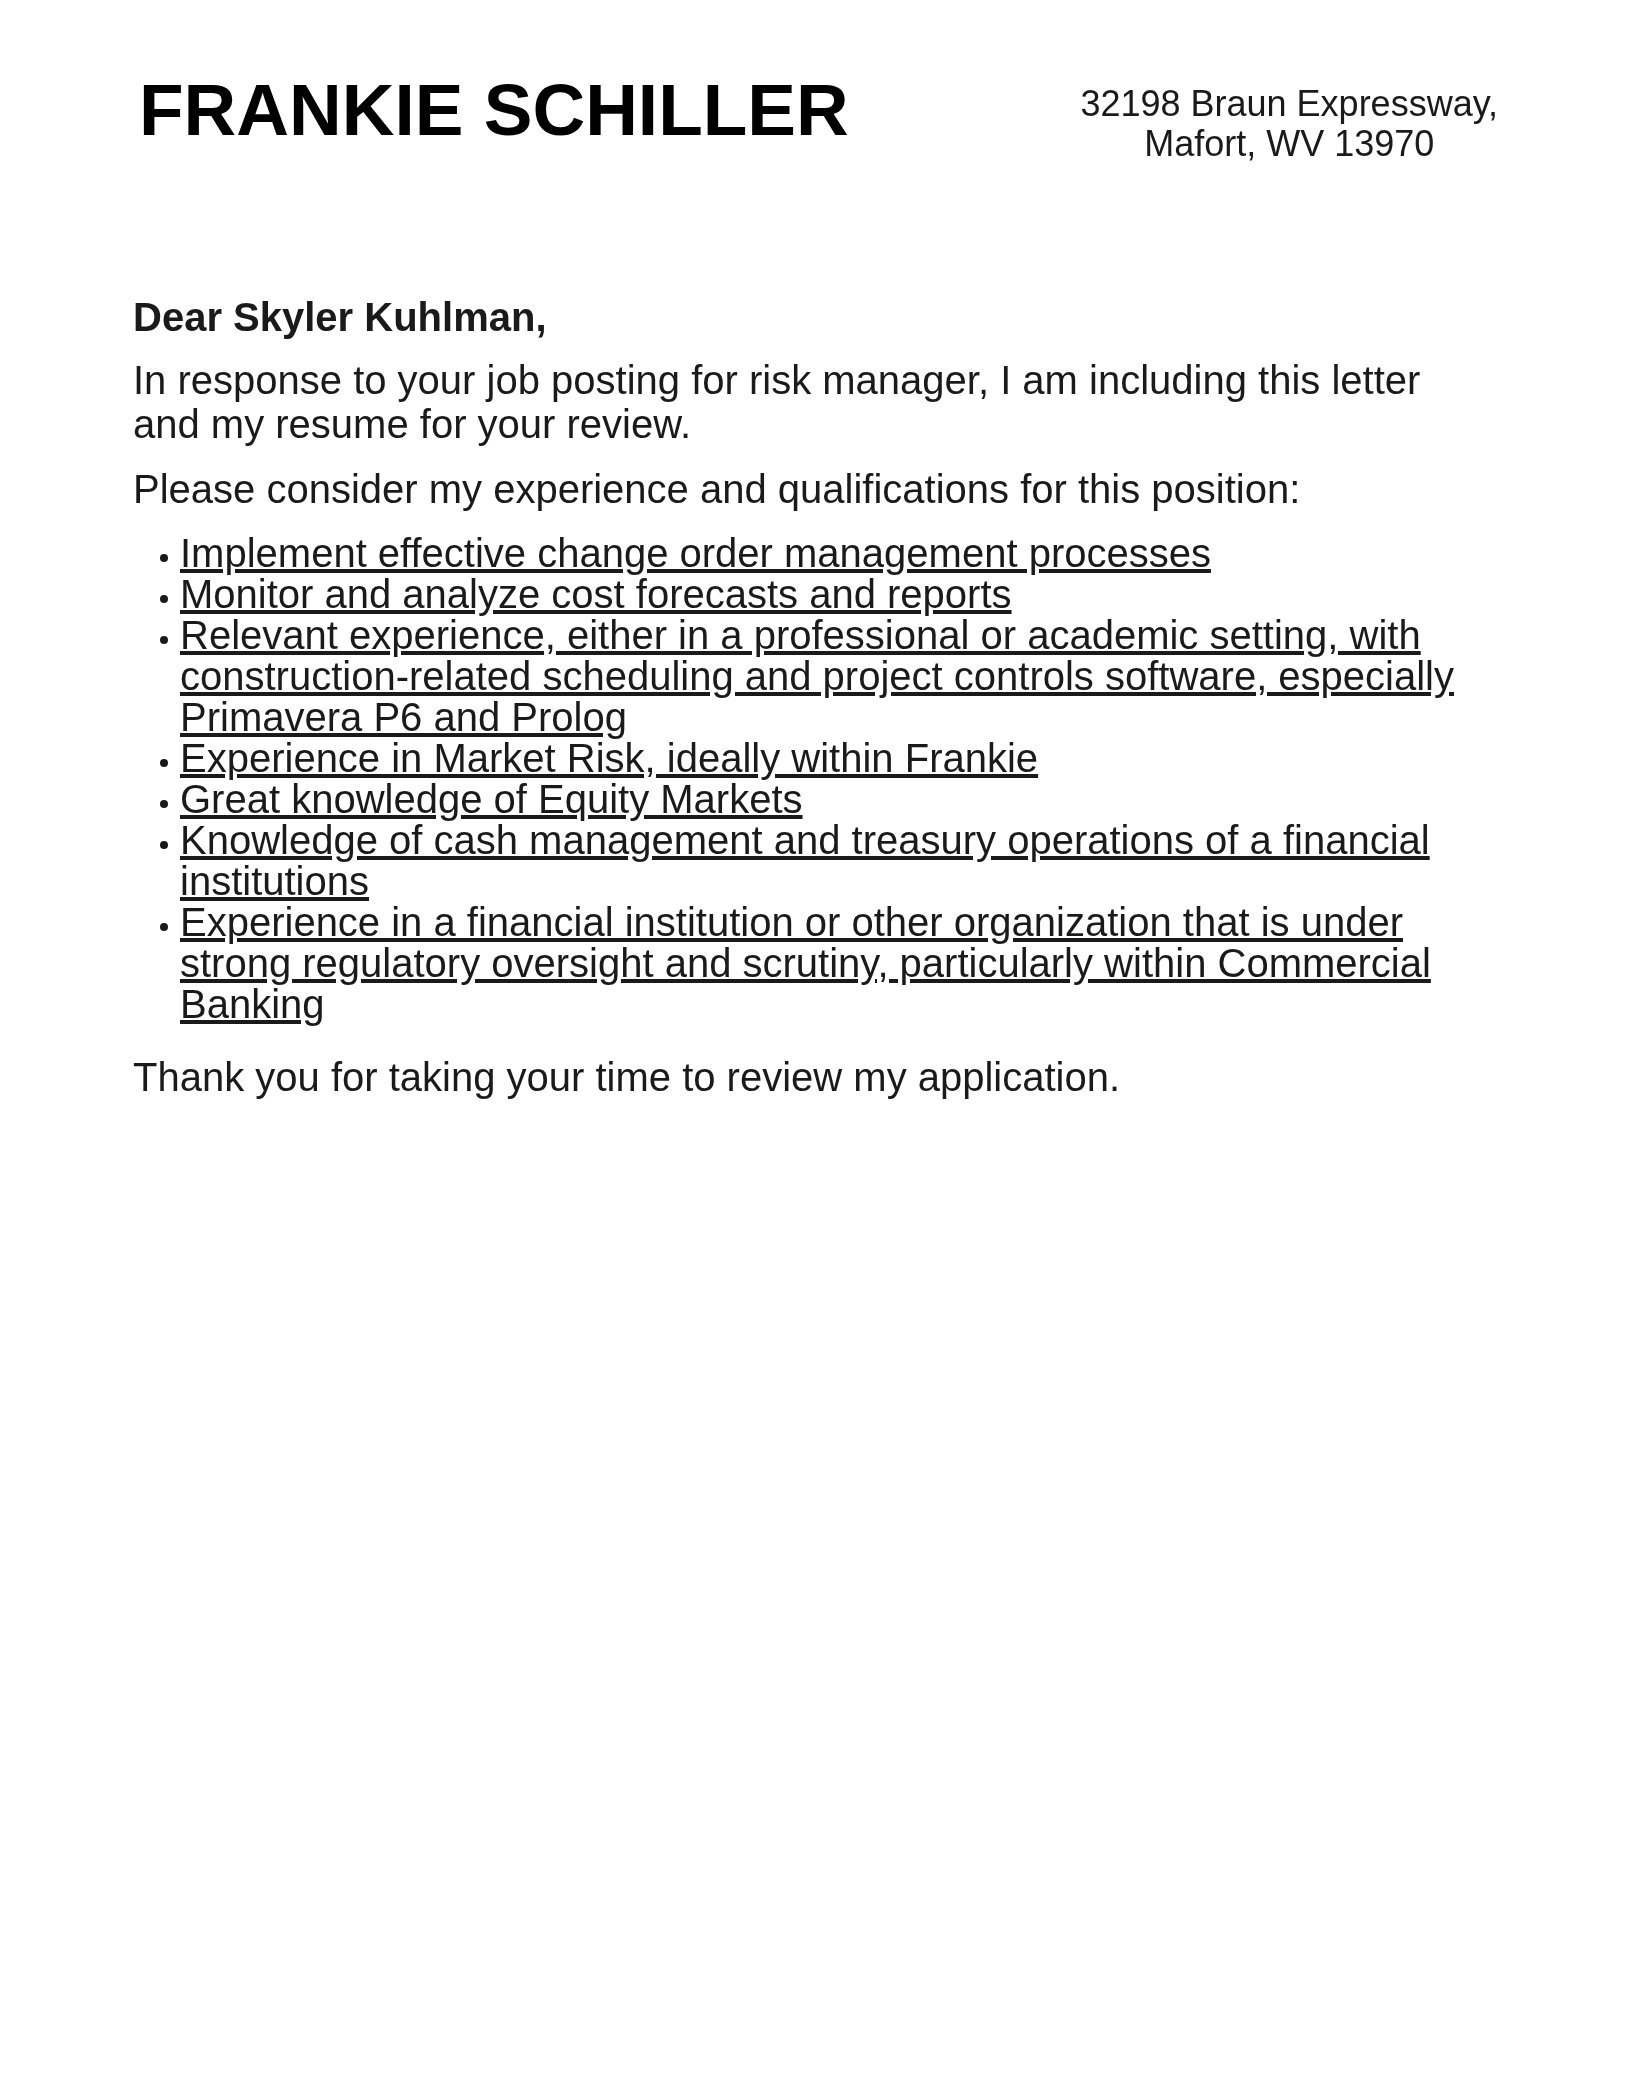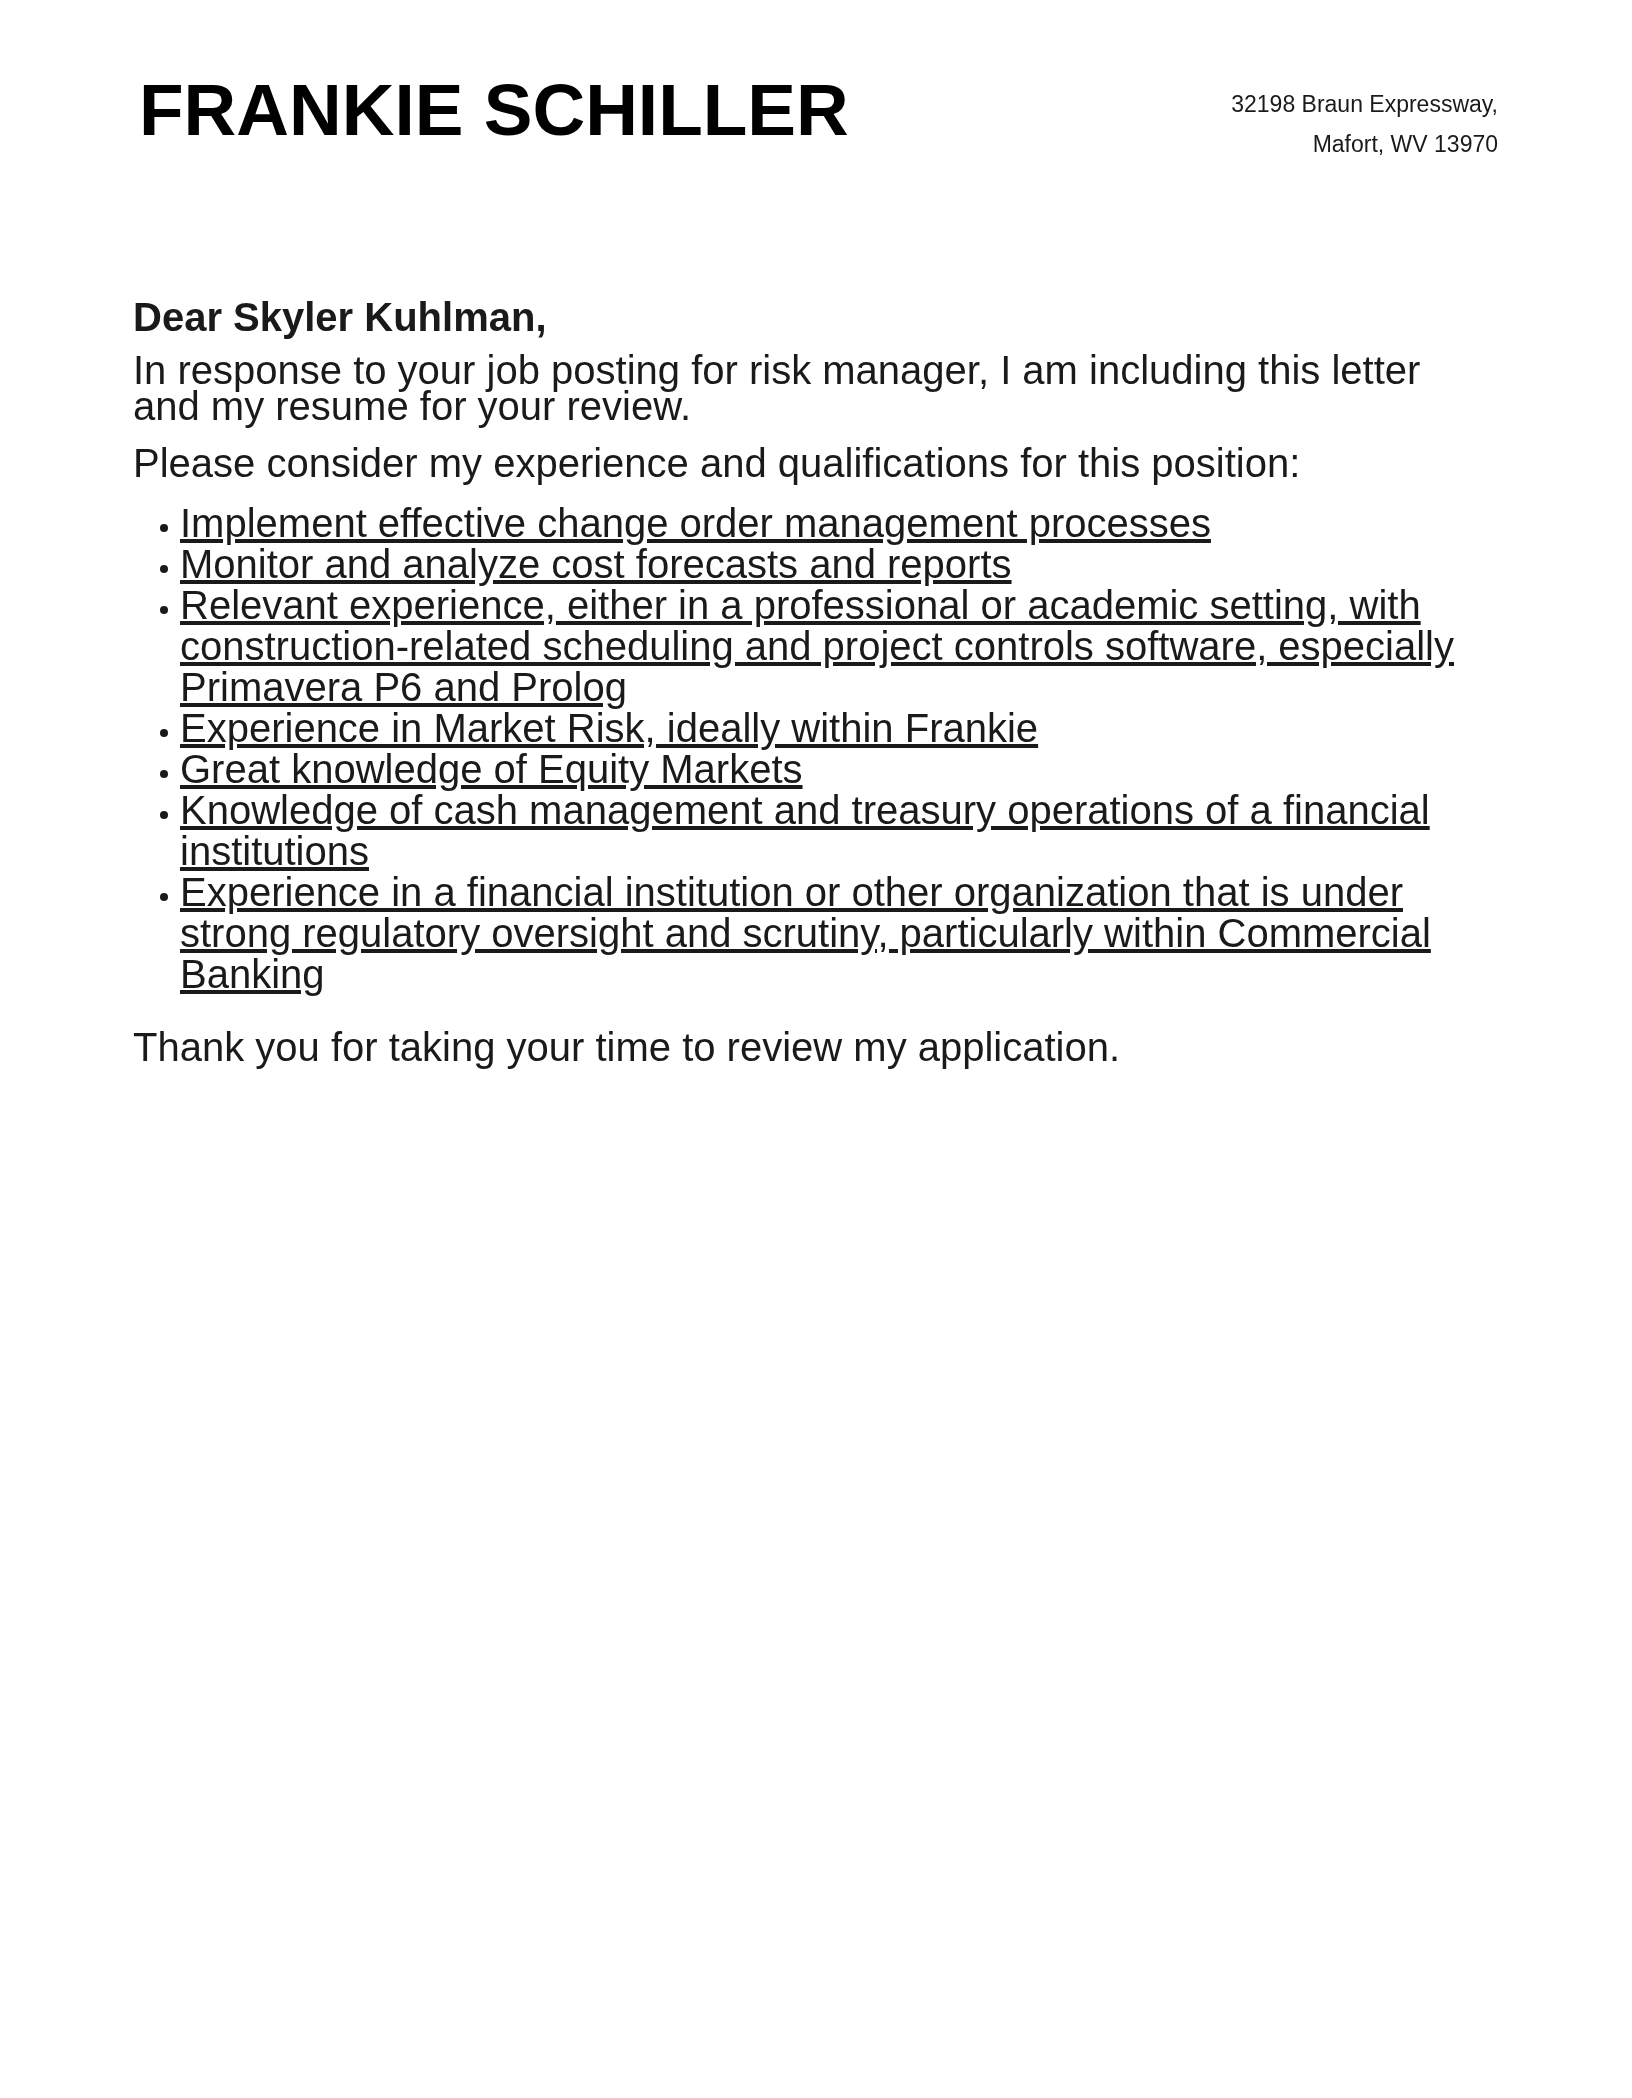--- a/index.html
+++ b/index.html
@@ -26,37 +26,37 @@
   .name {
     font-size: 73px;
     font-weight: 700;
     line-height: 1.05;
     letter-spacing: 0;
     margin: 0 0 0 6px;
     color: var(--heading-color, #000000);
     white-space: nowrap;
   }
   .address {
-    font-size: 23px;
+    font-size: 36px;
     line-height: 40px;
     margin-top: 12px;
-    text-align: right;
+    text-align: center;
     flex: 0 0 auto;
   }
   .letter-body {
     font-size: 40px;
   }
   .salutation {
     font-weight: 700;
     line-height: 44px;
     margin: 131px 0 0 0;
   }
   .par {
-    line-height: 36px;
-    margin: 13px 0 0 0;
+    line-height: 44px;
+    margin: 19px 0 0 0;
   }
   .par + .par {
     margin-top: 21px;
   }
   ul.quals {
     list-style: none;
     margin: 22px 0 0 0;
     padding: 0 0 0 47px;
     line-height: 41px;
     text-decoration: underline;

